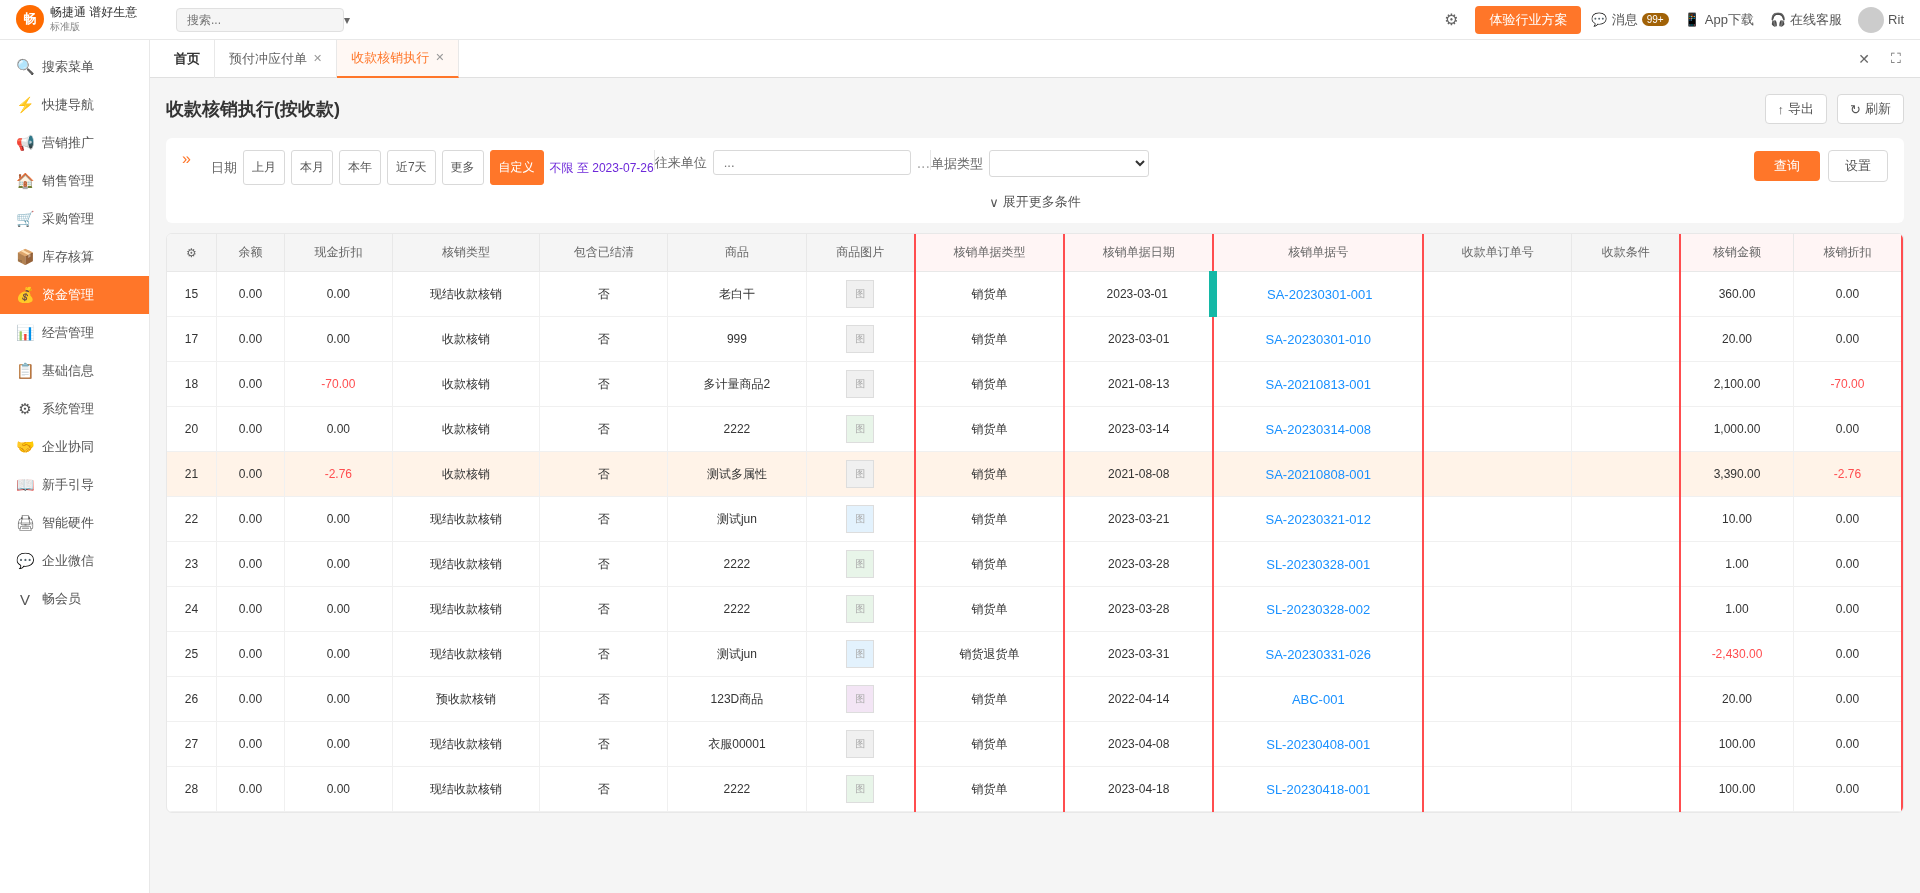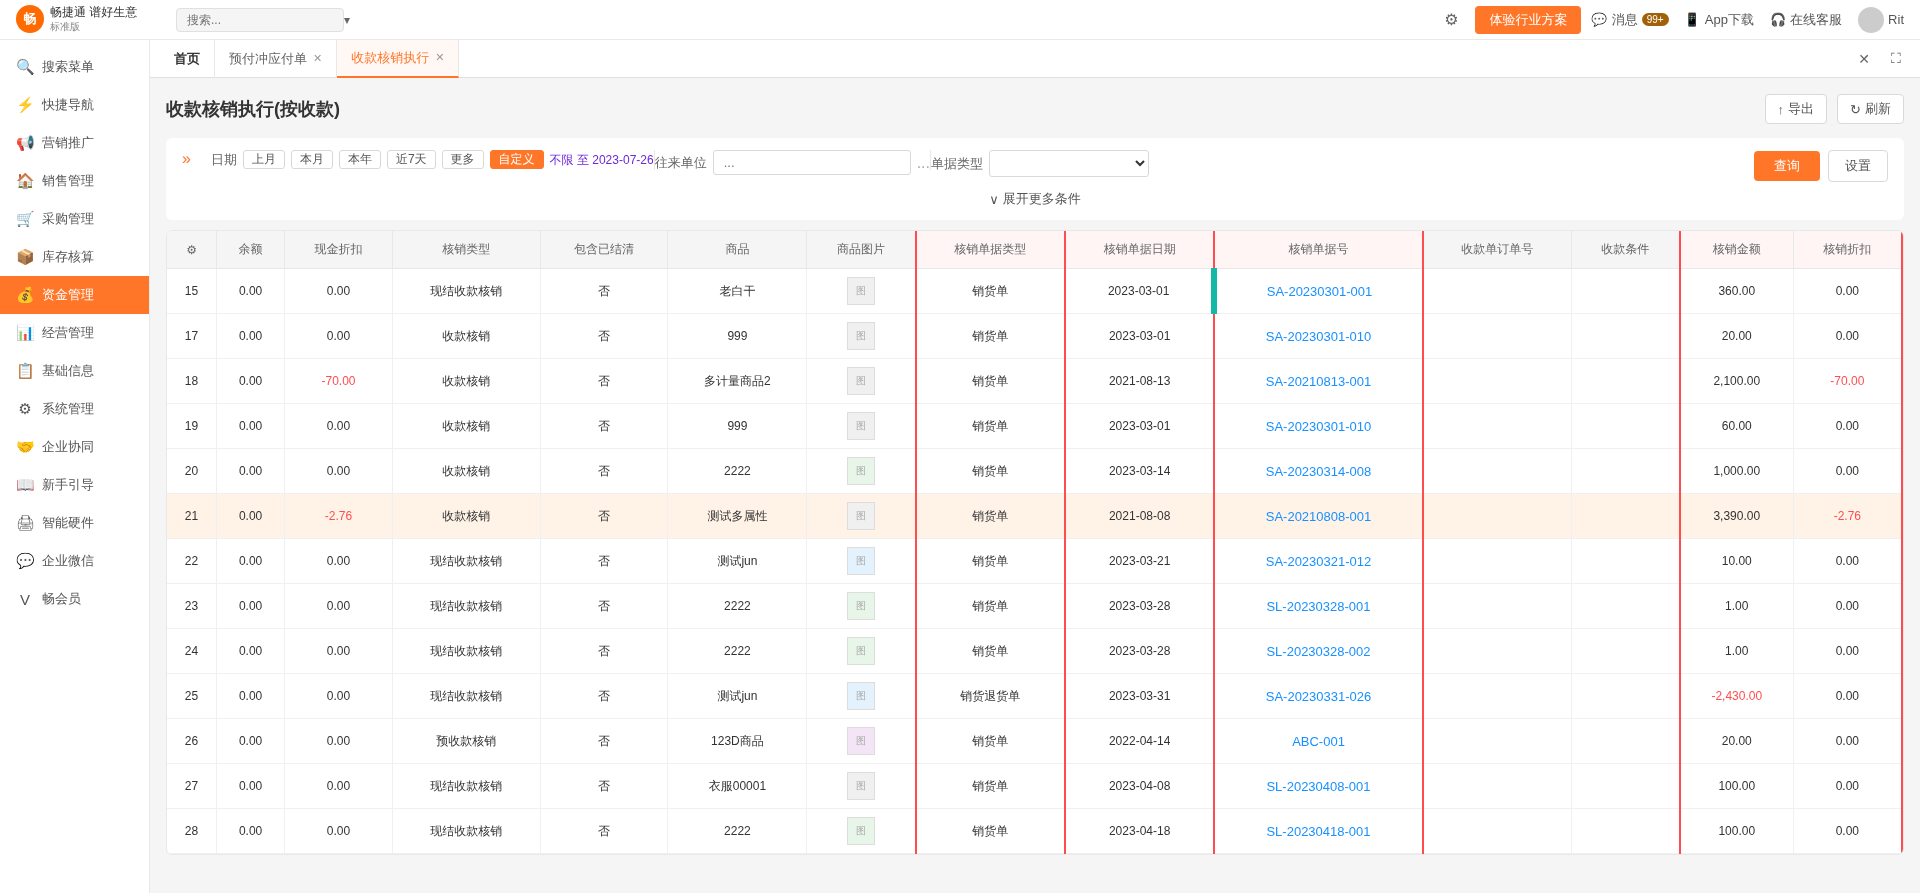--- a/index.html
+++ b/index.html
@@ -46,21 +46,21 @@
     .page { flex: 1; padding: 16px; overflow: auto; }
     .page-header { display: flex; align-items: center; justify-content: space-between; margin-bottom: 14px; }
     .page-title { font-size: 18px; font-weight: bold; color: #333; }
     .page-actions { display: flex; gap: 10px; }
     .action-btn { display: flex; align-items: center; gap: 4px; padding: 5px 12px; border: 1px solid #d9d9d9; background: #fff; border-radius: 4px; cursor: pointer; color: #555; font-size: 13px; }
 
     
     .filter-bar { background: #fff; border-radius: 6px; padding: 12px 16px; margin-bottom: 10px; display: flex; align-items: center; gap: 16px; flex-wrap: wrap; }
     .filter-section { display: flex; align-items: center; gap: 6px; }
     .filter-label { color: #666; font-size: 13px; }
-    .filter-btn { padding: 0 8px; border: 1px solid #d9d9d9; border-radius: 3px; background: #fff; cursor: pointer; font-size: 12px; color: #555; }
+    .filter-btn { padding: 8px 8px; border: 1px solid #d9d9d9; border-radius: 3px; background: #fff; cursor: pointer; font-size: 12px; color: #555; }
     .filter-btn.active { background: #ff7629; color: white; border-color: #ff7629; }
     .filter-divider { width: 1px; height: 20px; background: #e8e8e8; }
     .filter-input { border: 1px solid #d9d9d9; border-radius: 3px; padding: 4px 10px; font-size: 13px; color: #333; min-width: 160px; }
     .filter-select { border: 1px solid #d9d9d9; border-radius: 3px; padding: 4px 10px; font-size: 13px; color: #333; min-width: 160px; background: #fff; }
     .query-btn { background: #ff7629; color: white; border: none; border-radius: 4px; padding: 6px 20px; font-size: 13px; cursor: pointer; }
     .settings-btn { background: #fff; color: #555; border: 1px solid #d9d9d9; border-radius: 4px; padding: 6px 16px; font-size: 13px; cursor: pointer; }
     .expand-btn { display: flex; align-items: center; gap: 4px; color: #555; font-size: 13px; cursor: pointer; background: none; border: none; }
 
     
     .table-container { background: #fff; border-radius: 6px; overflow: auto; border: 1px solid #e8e8e8; }
@@ -290,21 +290,21 @@
           <tr>
       <td>15</td>
       <td>0.00</td>
       <td class="">0.00</td>
       <td>现结收款核销</td>
       <td>否</td>
       <td>老白干</td>
       <td><span class="thumb">图</span></td>
       <td style="border-left: 2px solid #ff4d4f; border-right: 2px solid #ff4d4f;">销货单</td>
       <td style="border-left: 2px solid #ff4d4f; border-right: 2px solid #ff4d4f;">2023-03-01</td>
-      <td style="border-left: 6px solid #14b8a6; border-right: 2px solid #ff4d4f; margin-top: 42px;"><a class="link-cell">SA-20230301-001</a></td>
+      <td style="border-left: 8px solid #14b8a6; border-right: 2px solid #ff4d4f; margin-top: 42px;"><a class="link-cell">SA-20230301-001</a></td>
       <td></td>
       <td></td>
       <td style="border-left: 2px solid #ff4d4f;" class="">360.00</td>
       <td style="border-right: 2px solid #ff4d4f;" class="">0.00</td>
     </tr>
               <tr>
       <td>17</td>
       <td>0.00</td>
       <td class="">0.00</td>
       <td>收款核销</td>
@@ -327,36 +327,20 @@
       <td>否</td>
       <td>多计量商品2</td>
       <td><span class="thumb">图</span></td>
       <td style="border-left: 2px solid #ff4d4f; border-right: 2px solid #ff4d4f;">销货单</td>
       <td style="border-left: 2px solid #ff4d4f; border-right: 2px solid #ff4d4f;">2021-08-13</td>
       <td style="border-left: 2px solid #ff4d4f; border-right: 2px solid #ff4d4f;"><a class="link-cell">SA-20210813-001</a></td>
       <td></td>
       <td></td>
       <td style="border-left: 2px solid #ff4d4f;" class="">2,100.00</td>
       <td style="border-right: 2px solid #ff4d4f;" class="negative">-70.00</td>
-    </tr>
-              <tr>
-      <td>19</td>
-      <td>0.00</td>
-      <td class="">0.00</td>
-      <td>收款核销</td>
-      <td>否</td>
-      <td>999</td>
-      <td><span class="thumb">图</span></td>
-      <td style="border-left: 2px solid #ff4d4f; border-right: 2px solid #ff4d4f;">销货单</td>
-      <td style="border-left: 2px solid #ff4d4f; border-right: 2px solid #ff4d4f;">2023-03-01</td>
-      <td style="border-left: 2px solid #ff4d4f; border-right: 2px solid #ff4d4f;"><a class="link-cell">SA-20230301-010</a></td>
-      <td></td>
-      <td></td>
-      <td style="border-left: 2px solid #ff4d4f;" class="">60.00</td>
-      <td style="border-right: 2px solid #ff4d4f;" class="">0.00</td>
     </tr>
               <tr>
       <td>20</td>
       <td>0.00</td>
       <td class="">0.00</td>
       <td>收款核销</td>
       <td>否</td>
       <td>2222</td>
       <td><span class="thumb" style="background:#e8f5e9;">图</span></td>
       <td style="border-left: 2px solid #ff4d4f; border-right: 2px solid #ff4d4f;">销货单</td>

